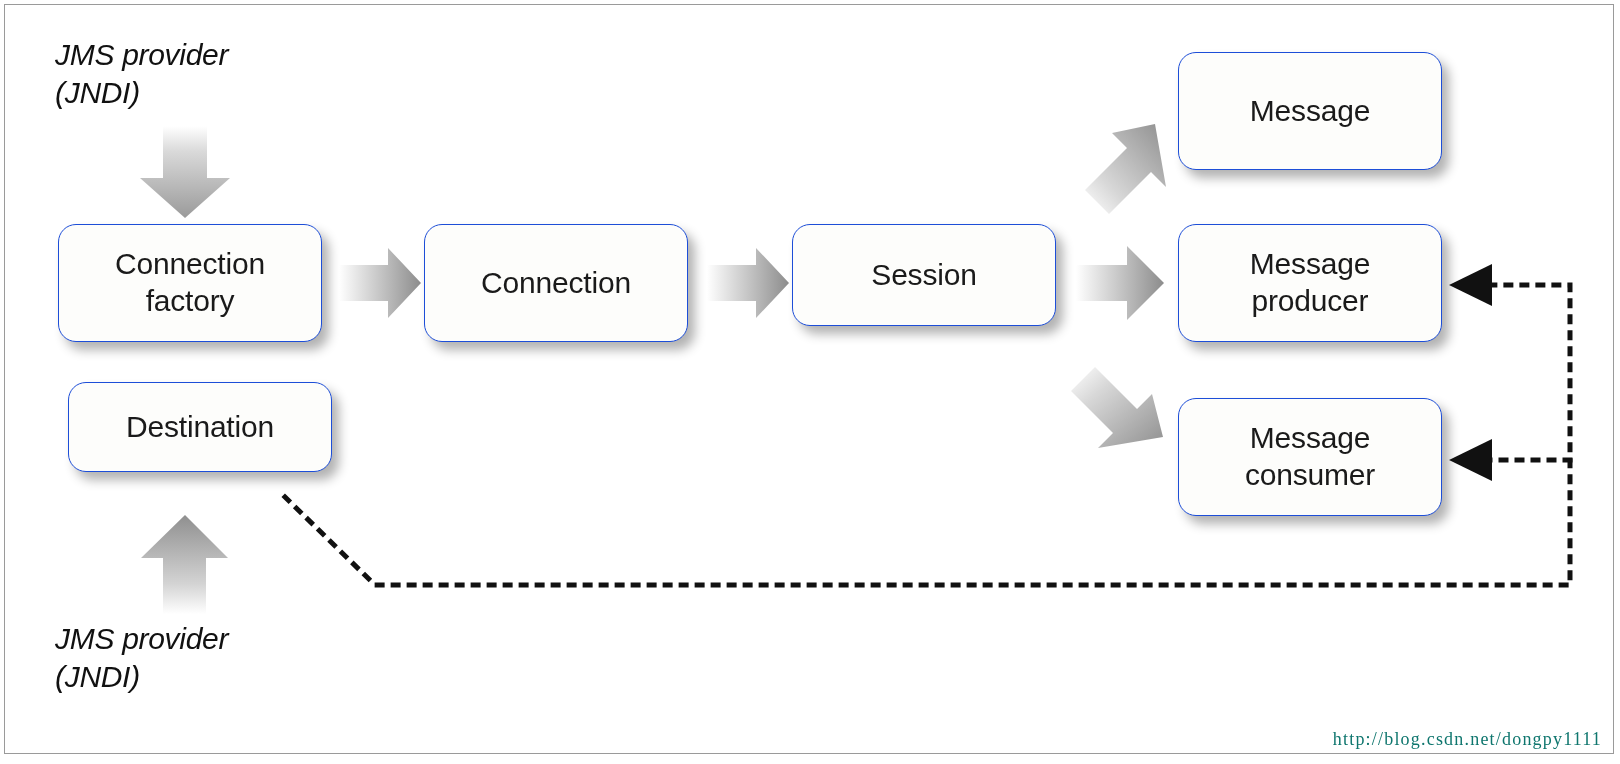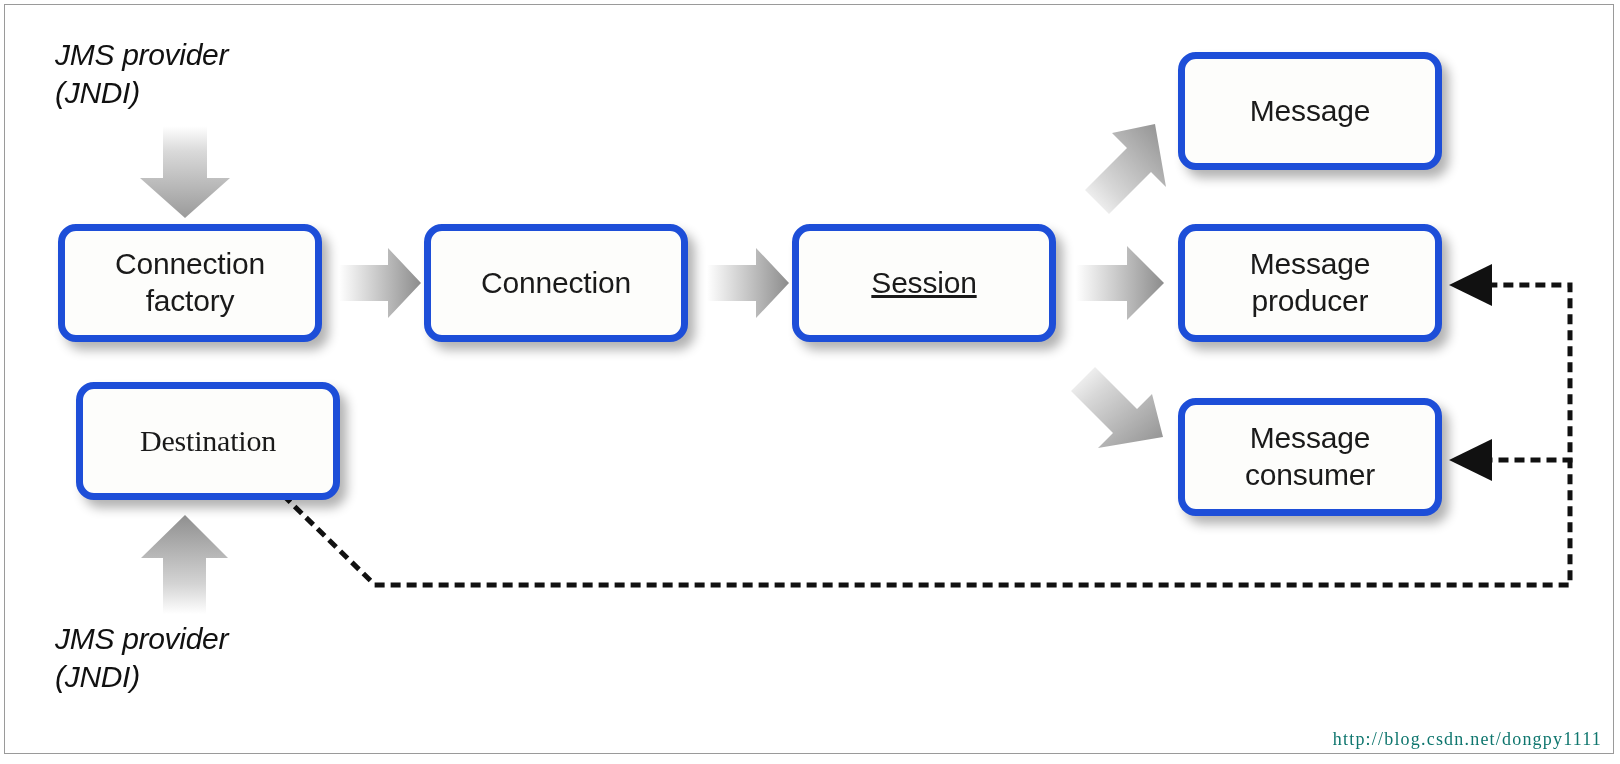--- a/index.html
+++ b/index.html
@@ -32,21 +32,21 @@
     left: 0;
     top: 0;
     width: 1620px;
     height: 764px;
     pointer-events: none;
   }
   .node {
     position: absolute;
     box-sizing: border-box;
     background: #fdfdfb;
-    border: 7px solid #1d4ed8;
+    border: 1px solid #1d4ed8;
     border-radius: 18px;
     display: flex;
     align-items: center;
     justify-content: center;
     text-align: center;
     color: #1a1a1a;
     font-family: "Liberation Sans", sans-serif;
     font-size: 30px;
     line-height: 1.22;
     letter-spacing: -0.2px;
@@ -154,29 +154,29 @@
       <path d="M 1570,460 L 1487,460" fill="none" stroke="#111111" stroke-width="5" stroke-dasharray="5 11" stroke-linecap="square"></path>
       <polygon points="1449,460 1492,439 1492,481" fill="#111111"></polygon>
     </g>
   </svg>
 
   <div class="node" style="left:58px;  top:224px; width:264px; height:118px;">
     <span class="node-label">Connection
 factory</span>
   </div>
 
-  <div class="node" style="left:76px;  top:382px; width:264px; height:118px;font-family:Liberation Serif, serif;">
+  <div class="node" style="left:68px;  top:382px; width:264px; height:90px;">
     <span class="node-label">Destination</span>
   </div>
 
   <div class="node" style="left:424px; top:224px; width:264px; height:118px;">
     <span class="node-label">Connection</span>
   </div>
 
-  <div class="node" style="left:792px; top:224px; width:264px; height:118px;text-decoration:underline;">
+  <div class="node" style="left:792px; top:224px; width:264px; height:102px;">
     <span class="node-label">Session</span>
   </div>
 
   <div class="node" style="left:1178px; top:52px; width:264px; height:118px;">
     <span class="node-label">Message</span>
   </div>
 
   <div class="node" style="left:1178px; top:224px; width:264px; height:118px;">
     <span class="node-label">Message
 producer</span>

